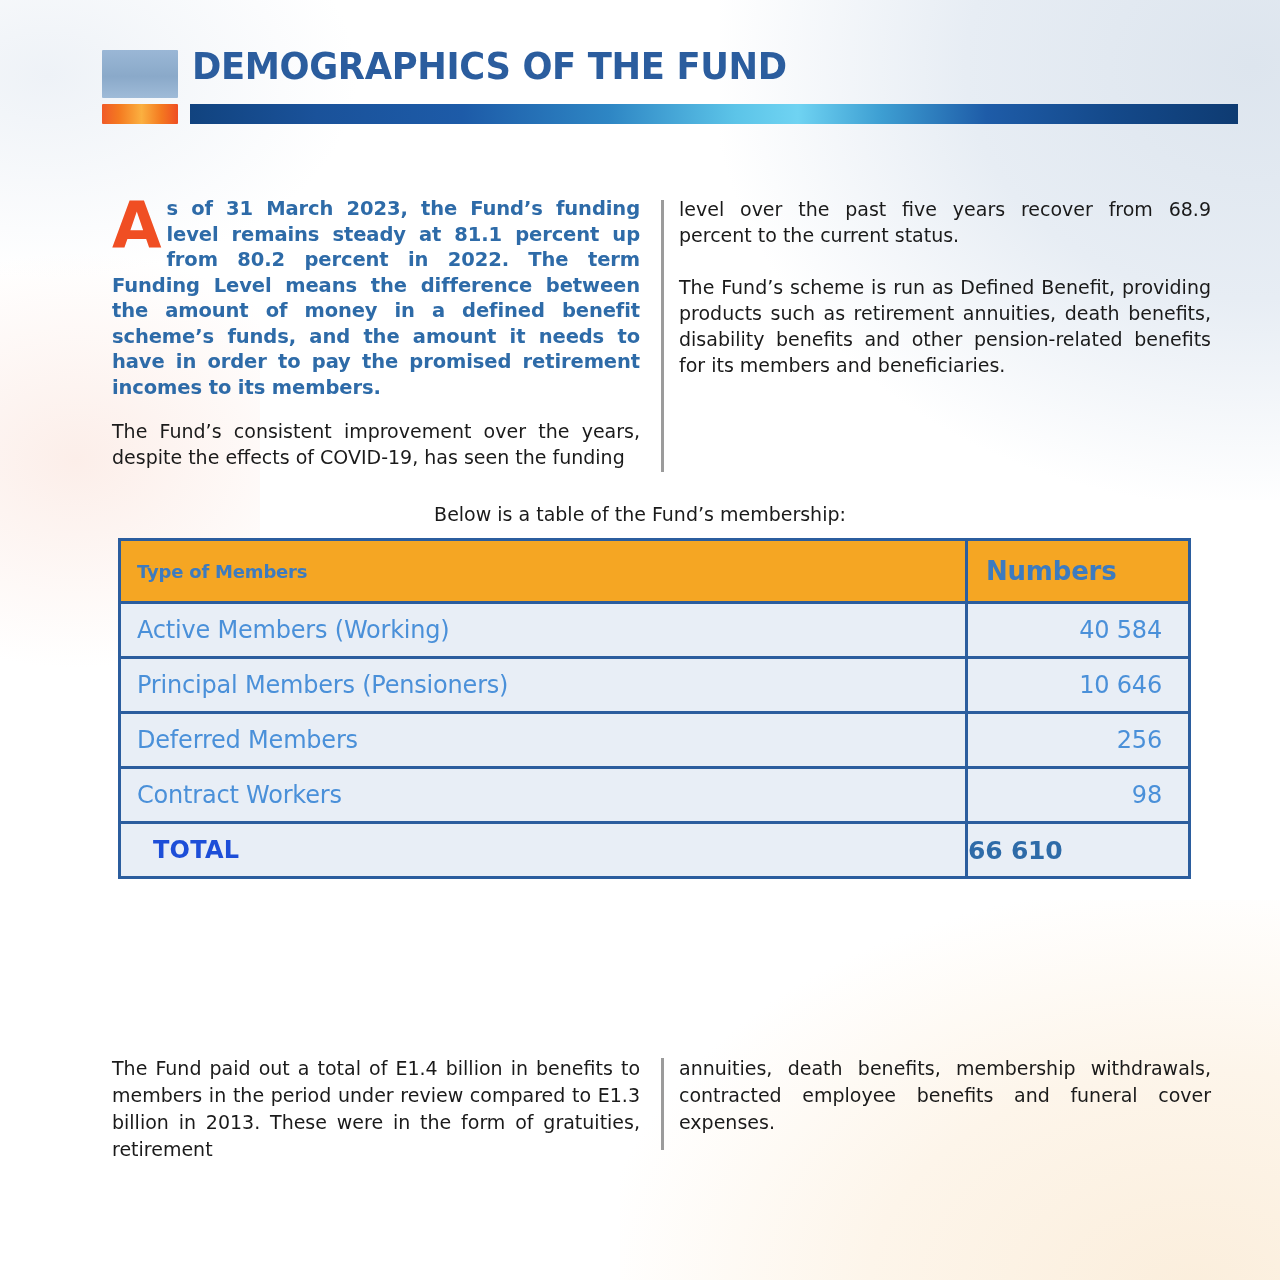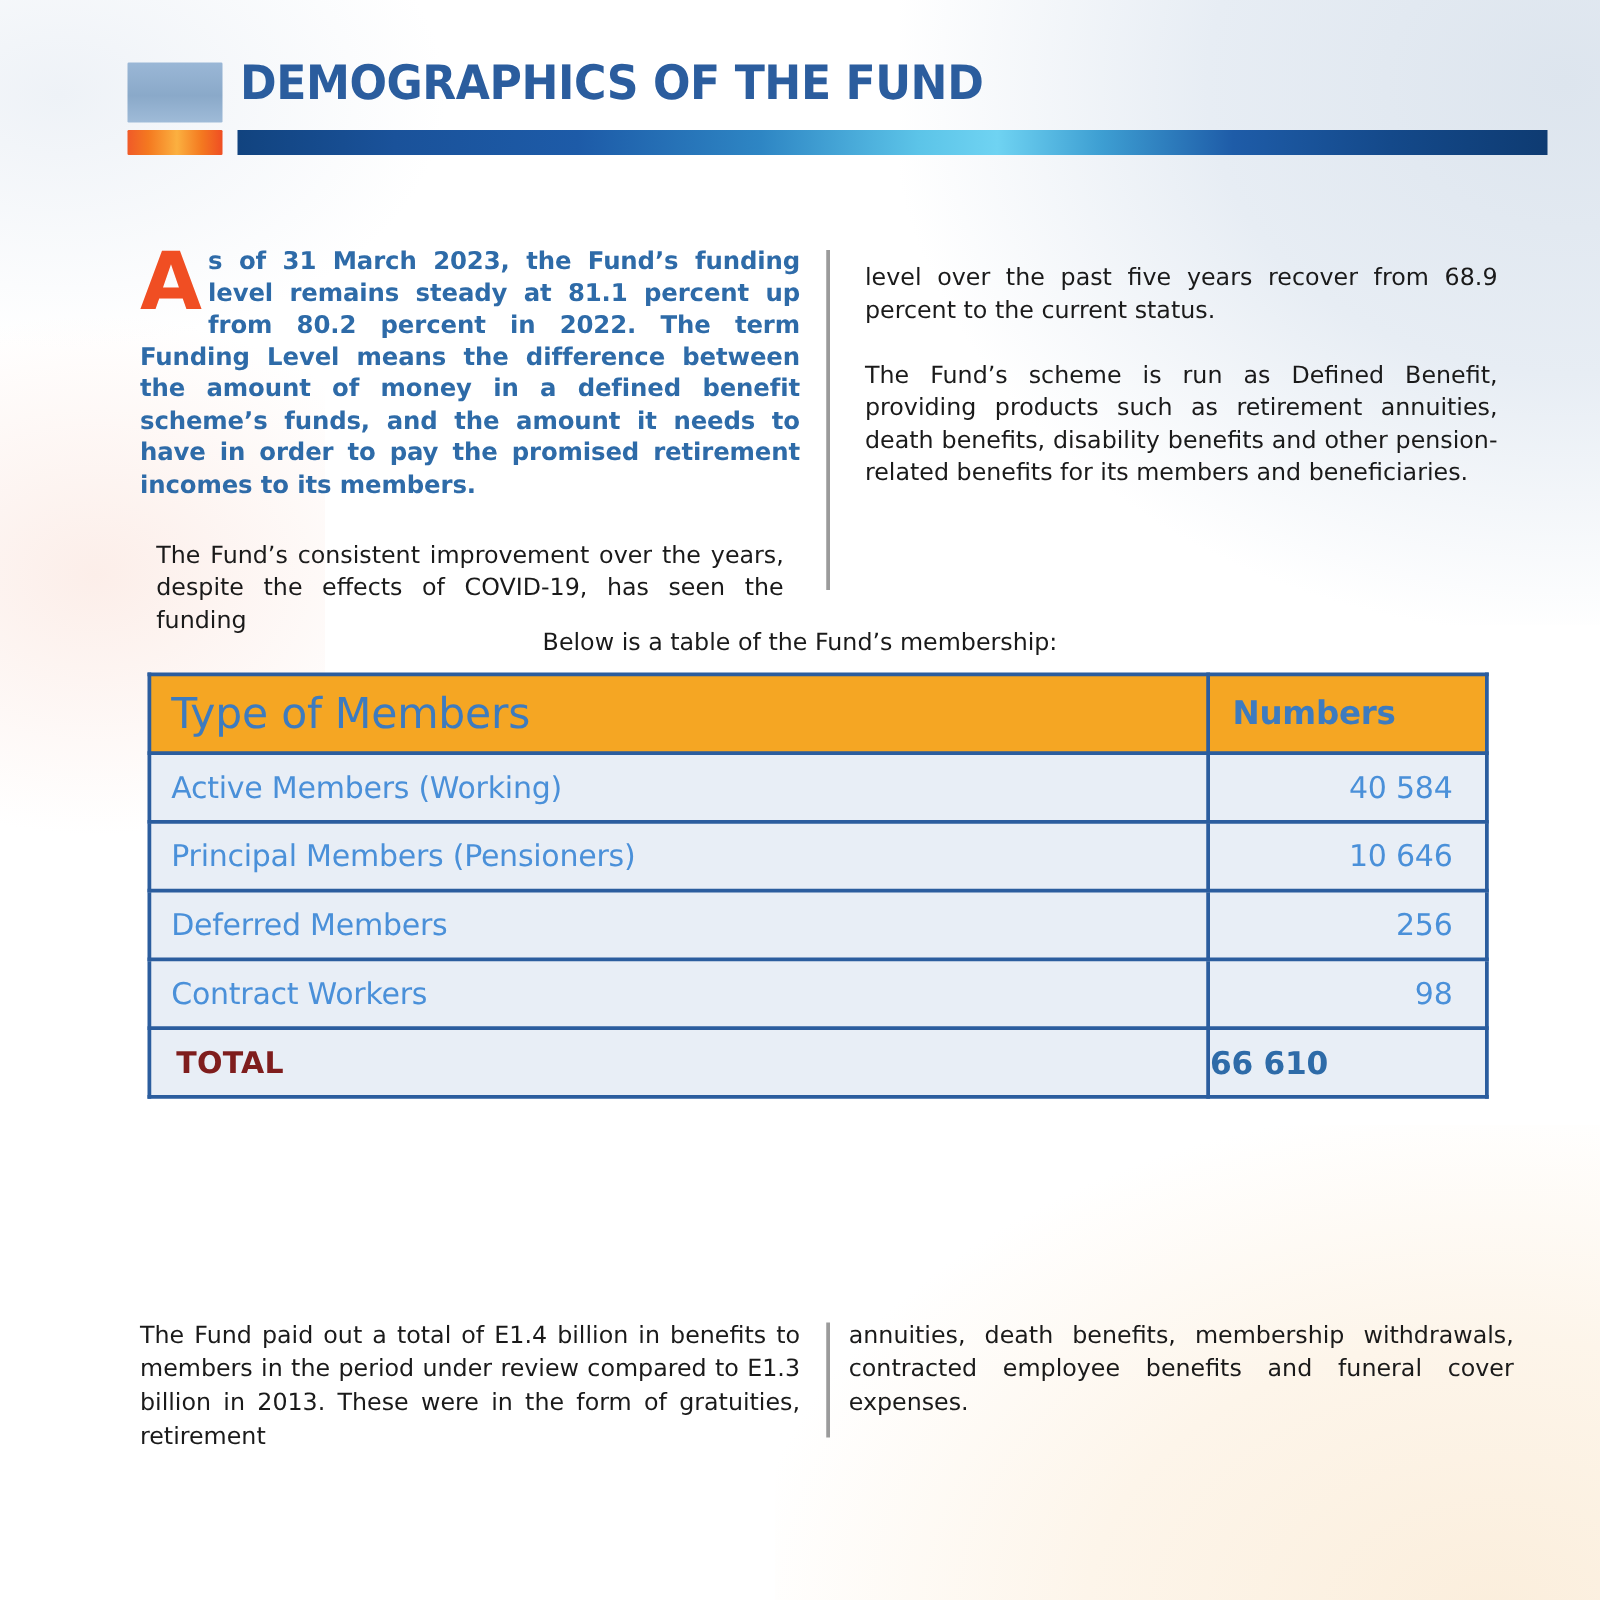--- a/index.html
+++ b/index.html
@@ -144,21 +144,21 @@
     color: #f04e23;
     padding: 2px 5px 0 0;
     margin-top: 2px;
   }
 
   .body-p {
     font-size: 19px;
     line-height: 26px;
     color: #1a1a1a;
     text-align: justify;
-    margin: 13px;
+    margin: 0;
     font-weight: 400;
   }
   .body-p + .body-p { margin-top: 26px; }
 
   .left-p2 {
     position: absolute;
     left: 112px; top: 418px;
     width: 528px;
   }
 
@@ -190,22 +190,22 @@
   }
   .c1 { width: 847px; }
   .c2 { width: 223px; }
 
   .hdr-cell {
     background: #f5a623;
     height: 60px;
   }
   .hdr-text {
     color: #3d7bbf;
-    font-size: 34px;
-    font-weight: 400;
+    font-size: 18px;
+    font-weight: 700;
     padding: 0 0 0 16px;
     letter-spacing: -0.2px;
   }
   .hdr-text-num {
     color: #3d7bbf;
     font-size: 26px;
     font-weight: 700;
     padding: 0 0 0 18px;
     letter-spacing: -0.2px;
   }
@@ -251,24 +251,24 @@
     font-size: 24px;
     text-align: right;
     padding: 0 26px 0 0;
     line-height: 32px;
     font-weight: 400;
     letter-spacing: -0.2px;
   }
   .dep-nums .spacer { display: block; height: 34px; }
 
   .total-lbl {
-    color: #7f1d1d;
+    color: #1d4ed8;
     font-size: 24px;
     font-weight: 700;
-    padding: 0 0 0 20px;
+    padding: 0 0 0 32px;
     letter-spacing: 0.2px;
   }
   .total-num {
     color: #2e6ba8;
     font-size: 25px;
     font-weight: 700;
     text-align: left;
     padding: 0 26px 0 0;
     letter-spacing: -0.2px;
   }

